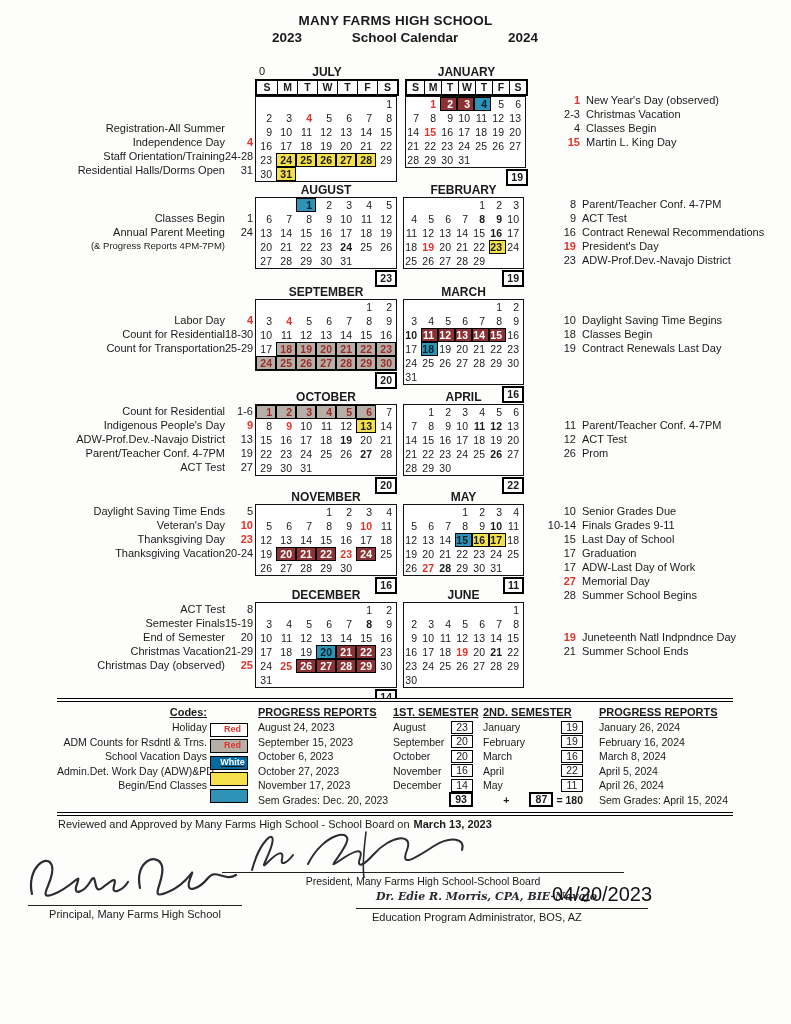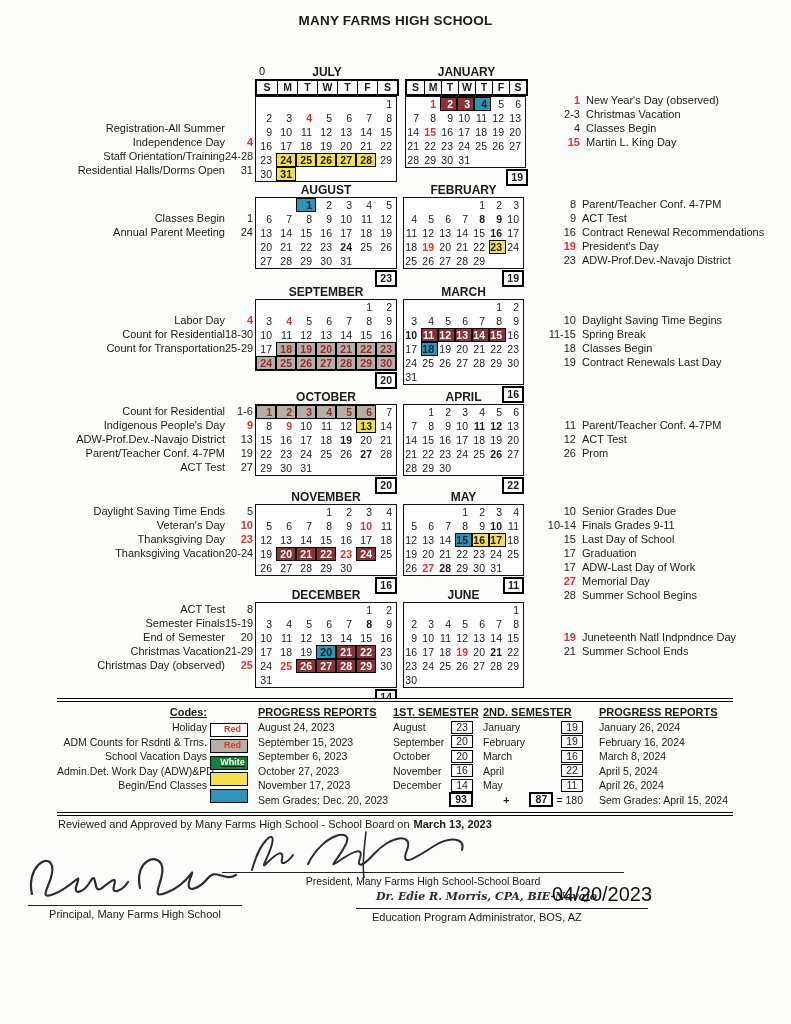--- a/index.html
+++ b/index.html
@@ -51,21 +51,21 @@
   .c2{width:38px;margin-left:3px;}
   .swatch{height:12px;margin-top:2.5px;border:1px solid #000;text-align:center;font-size:9px;line-height:11px;font-weight:bold;padding-left:7px;}
   .c3{width:127px;margin-left:10px;}
   .c4{width:80px;margin-left:8px;}
   .c5{width:100px;margin-left:10px;}
   .c6{flex:1;margin-left:16px;}
   .semrow{display:flex;align-items:center;height:14.5px;}
   .semrow .mlabel{flex:1;font-size:10.5px;}
   .nbox{display:inline-block;min-width:18px;padding:0 1px;text-align:center;border:1.5px solid #000;height:11px;line-height:11px;font-size:10.5px;background:#fff;}
   .nboxb{border:2.5px solid #000;font-weight:bold;}
-  .eq{font-weight:normal;font-size:10.5px;margin-left:3px;white-space:nowrap;}
+  .eq{font-weight:bold;font-size:10.5px;margin-left:3px;white-space:nowrap;}
   .plus{flex:1;text-align:center;font-weight:bold;font-size:10.5px;}
   
   .approval{position:absolute;top:818px;left:58px;font-size:11px;}
   .approval strong{margin-left:4px;}
   .sig{position:absolute;stroke:#2b2b33;fill:none;stroke-linecap:round;}
   .sig-president{top:826px;left:238px;width:270px;height:52px;}
   .sig-principal{top:852px;left:24px;width:220px;height:54px;}
   .sigline{position:absolute;border-top:1.8px solid #222;}
   .sl-president{top:872px;left:222px;width:402px;}
   .sl-principal{top:905px;left:28px;width:214px;}
@@ -76,20 +76,25 @@
   .lbl-admin{top:911px;left:372px;font-size:11px;}
   .script-name{position:absolute;top:890px;left:376px;font-family:"DejaVu Serif",serif;font-style:italic;font-size:11px;color:#2b2b33;font-weight:bold;}
   .admin-date{position:absolute;top:883px;left:552px;font-size:20px;font-weight:normal;color:#111;}
 </style>
 </head>
 <body>
 
 <div class="page">
 
   <div class="hdr">MANY FARMS HIGH SCHOOL</div>
+  <div class="yearline">
+    <span>2023</span>
+    <span>School Calendar</span>
+    <span>2024</span>
+  </div>
 
   <div id="bands">
       <div class="band" style="top: 66px;">
         <div class="ann left" style="padding-top: 55px;">
           <div class="arow">
             <span class="albl">Registration-All Summer</span>
             <span class="aval"></span>
           </div>
           <div class="arow">
             <span class="albl">Independence Day</span>
@@ -232,20 +237,24 @@
       <div class="band" style="top: 184px;">
         <div class="ann left" style="padding-top: 27px;">
           <div class="arow">
             <span class="albl">Classes Begin</span>
             <span class="aval">1</span>
           </div>
           <div class="arow">
             <span class="albl">Annual Parent Meeting</span>
             <span class="aval">24</span>
           </div>
+          <div class="arow small">
+            <span class="albl">(&amp; Progress Reports 4PM-7PM)</span>
+            <span class="aval"></span>
+          </div>
         </div>
         <div class="month lm">
           <div class="mtitle">AUGUST</div>
           <div class="mgrid">
             <span class="cell"></span>
             <span class="cell"></span>
             <span class="cell s-B">1</span>
             <span class="cell">2</span>
             <span class="cell">3</span>
             <span class="cell">4</span>
@@ -446,24 +455,20 @@
             <span class="cell"></span>
             <span class="cell"></span>
             <span class="cell"></span>
           </div>
           <div class="count">16</div>
         </div>
         <div class="ann right" style="padding-top: 27px;">
           <div class="arow">
             <span class="aval">10</span>
             <span class="albl">Daylight Saving Time Begins</span>
-          </div>
-          <div class="arow">
-            <span class="aval">11-15</span>
-            <span class="albl">Spring Break</span>
           </div>
           <div class="arow">
             <span class="aval">18</span>
             <span class="albl">Classes Begin</span>
           </div>
           <div class="arow">
             <span class="aval">19</span>
             <span class="albl">Contract Renewals Last Day</span>
           </div>
         </div>
@@ -857,29 +862,29 @@
         <div class="frow right">Holiday</div>
         <div class="frow right">ADM Counts for Rsdntl &amp; Trns.</div>
         <div class="frow right">School Vacation Days</div>
         <div class="frow right">Admin.Det. Work Day (ADW)&amp;PD</div>
         <div class="frow right">Begin/End Classes</div>
       </div>
       <div class="fcol c2">
         <div class="fhead"></div>
         <div class="swatch" style="background: rgb(255, 255, 255);"><span style="color: rgb(226, 51, 43);">Red</span></div>
         <div class="swatch" style="background: rgb(181, 175, 168);"><span style="color: rgb(226, 51, 43);">Red</span></div>
-        <div class="swatch" style="background: #15803d; text-decoration: underline;"><span style="color: rgb(255, 255, 255);">White</span></div>
+        <div class="swatch" style="background: #0369a1; text-decoration: underline;"><span style="color: rgb(255, 255, 255);">White</span></div>
         <div class="swatch" style="background: rgb(244, 224, 75);"></div>
         <div class="swatch" style="background: rgb(46, 147, 182);"></div>
       </div>
       <div class="fcol c3">
         <div class="fhead u">PROGRESS REPORTS</div>
         <div class="frow">August 24, 2023</div>
         <div class="frow">September 15, 2023</div>
-        <div class="frow">September 6, 2023</div>
+        <div class="frow">October 6, 2023</div>
         <div class="frow">October 27, 2023</div>
         <div class="frow">November 17, 2023</div>
         <div class="frow">Sem Grades: Dec. 20, 2023</div>
       </div>
       <div class="fcol c4">
         <div class="fhead u">1ST. SEMESTER</div>
         <div class="semrow">
           <span class="mlabel">August</span>
           <span class="nbox">23</span>
         </div>

